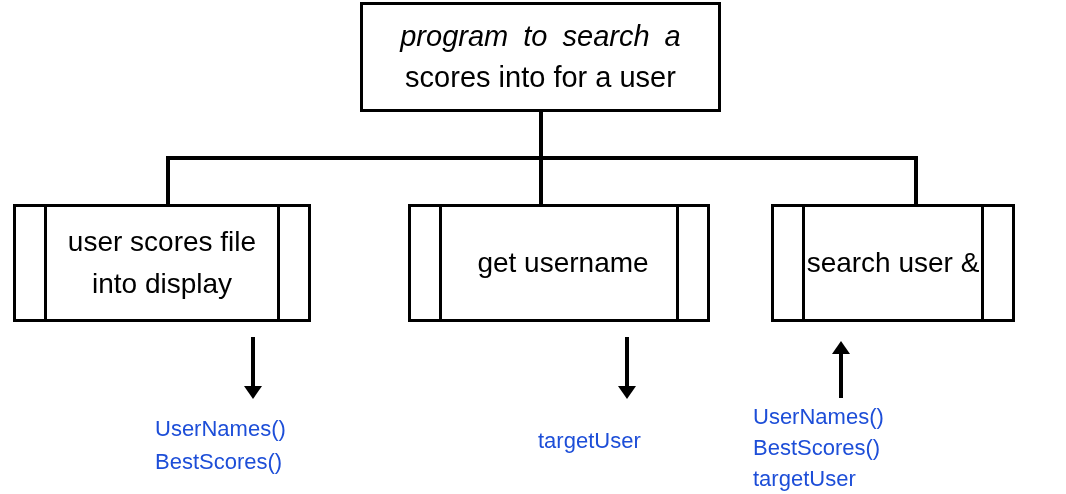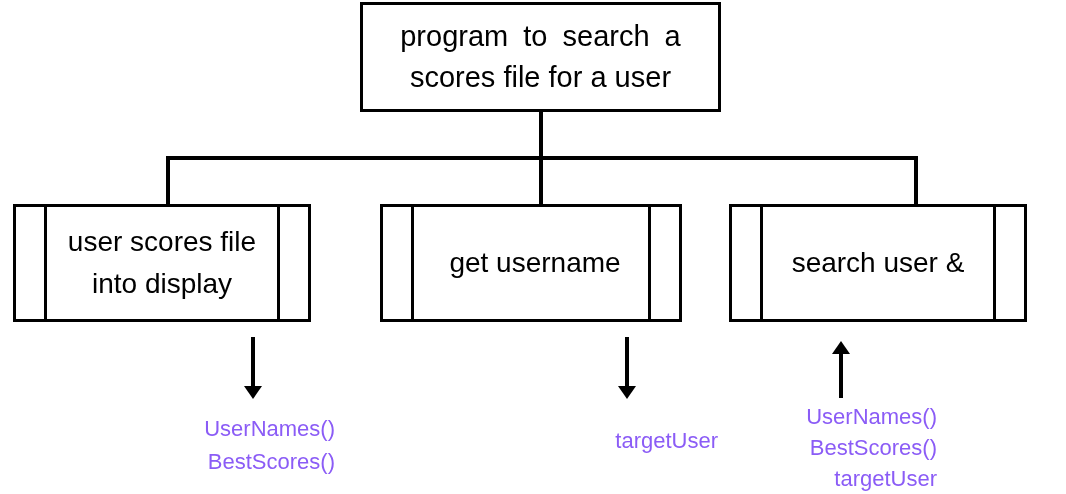--- a/index.html
+++ b/index.html
@@ -29,21 +29,21 @@
     text-align: center;
     font-size: 28px;
     line-height: 42px;
     color: #000000;
     width: 100%;
   }
   .root-text {
     font-size: 29px;
     line-height: 41px;
   }
-  .spread { word-spacing: 7px; }
+  .spread { word-spacing: 7px; font-style: italic; }
   .module-bar {
     position: absolute;
     top: 0;
     bottom: 0;
     width: 3px;
     background: #000000;
   }
   .bar-l { left: 28px; }
   .bar-r { right: 28px; }
   .line {
@@ -59,63 +59,63 @@
     position: absolute;
     width: 0;
     height: 0;
     border-left: 9px solid transparent;
     border-right: 9px solid transparent;
   }
   .head-down { border-top: 13px solid #000000; }
   .head-up   { border-bottom: 13px solid #000000; }
   .param-group {
     position: absolute;
-    text-align: right;
+    text-align: left;
     font-size: 22px;
-    color: #8b5cf6;
+    color: #1d4ed8;
   }
   .param-line { display: block; }
   .lh33 .param-line { line-height: 33px; }
   .lh31 .param-line { line-height: 31px; }
 </style>
 </head>
 <body>
 
 <div class="canvas">
 
   <div class="box" style="left:360px; top:2px; width:361px; height:110px;">
     <div class="box-text root-text">
       <div class="spread">program to search a</div>
-      <div>scores file for a user</div>
+      <div>scores into for a user</div>
     </div>
   </div>
 
   <div class="line" style="left:539px; top:110px; width:4px; height:94px;"></div>
   <div class="line" style="left:166px; top:156px; width:752px; height:4px;"></div>
   <div class="line" style="left:166px; top:156px; width:4px; height:48px;"></div>
   <div class="line" style="left:914px; top:156px; width:4px; height:48px;"></div>
 
   <div class="box" style="left:13px; top:204px; width:298px; height:118px;">
     <div class="module-bar bar-l"></div>
     <div class="module-bar bar-r"></div>
     <div class="box-text">
       <div>user scores file</div>
       <div>into display</div>
     </div>
   </div>
 
-  <div class="box" style="left:380px; top:204px; width:302px; height:118px;padding-left:8px;">
+  <div class="box" style="left:408px; top:204px; width:302px; height:118px;padding-left:8px;">
     <div class="module-bar bar-l"></div>
     <div class="module-bar bar-r"></div>
     <div class="box-text">
       <div>get username</div>
     </div>
   </div>
 
-  <div class="box" style="left:729px; top:204px; width:298px; height:118px;">
+  <div class="box" style="left:771px; top:204px; width:244px; height:118px;">
     <div class="module-bar bar-l"></div>
     <div class="module-bar bar-r"></div>
     <div class="box-text">
       <div>search user &amp;</div>
     </div>
   </div>
 
   <div class="arrow-shaft" style="left:251px; top:337px; height:49px;"></div>
   <div class="arrow-head head-down" style="left:244px; top:386px;"></div>
 

